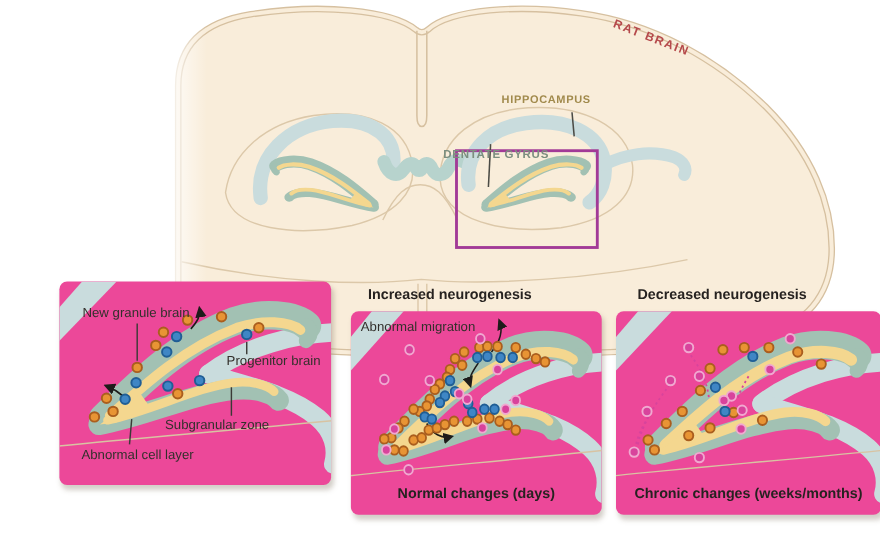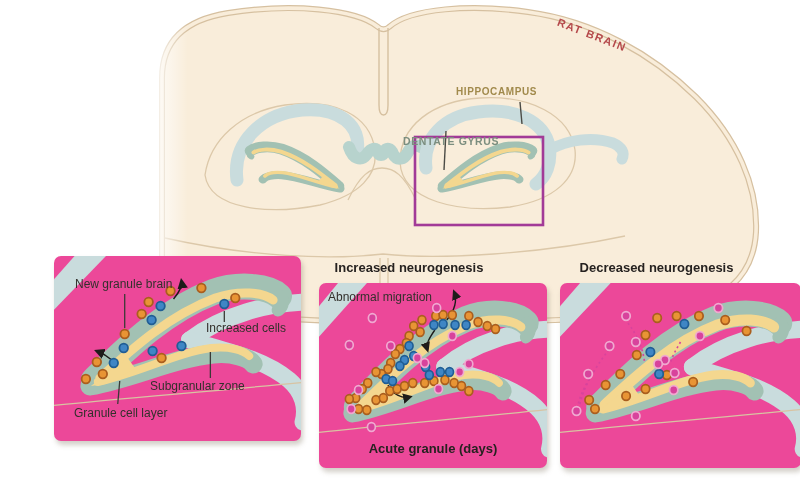--- a/index.html
+++ b/index.html
@@ -143,23 +143,23 @@
             <circle cx="171" cy="48" r="4.3" fill="#3f86c5" stroke="#205e95" stroke-width="1.8"></circle>
           </g>
         <g stroke="#3a3a36" stroke-width="1.3">
           <line x1="71" y1="38" x2="71" y2="72"></line>
           <line x1="171" y1="55" x2="171" y2="66"></line>
           <line x1="157" y1="96" x2="157" y2="122"></line>
           <line x1="66" y1="125" x2="64" y2="148"></line>
         </g>
       </svg>
       <span class="annot" style="left:21px;top:21px">New granule brain</span>
-      <span class="annot" style="left:152px;top:65px">Increased cells</span>
+      <span class="annot" style="left:152px;top:65px">Progenitor brain</span>
       <span class="annot" style="left:96px;top:123px">Subgranular zone</span>
-      <span class="annot" style="left:20px;top:150px">Granule cell layer</span>
+      <span class="annot" style="left:20px;top:150px">Abnormal cell layer</span>
     </div>
   </div>
 
   <div class="panel-group pg-2">
     <div class="panel-title">Increased neurogenesis</div>
     <div class="panel-box">
       <svg viewBox="0 0 248 185" preserveAspectRatio="none">
         <defs>
           <marker id="ah2" markerWidth="7" markerHeight="7" refX="5" refY="3.5" orient="auto">
             <path d="M0,0 L7,3.5 L0,7 Z" fill="#1e1c1a"></path>
@@ -244,21 +244,21 @@
             <circle cx="145" cy="53" r="4.3" fill="#d8439c" stroke="#f0a9d0" stroke-width="1.8"></circle>
             <circle cx="163" cy="81" r="4.3" fill="#d8439c" stroke="#f0a9d0" stroke-width="1.8"></circle>
             <circle cx="130" cy="106" r="4.3" fill="#d8439c" stroke="#f0a9d0" stroke-width="1.8"></circle>
             <circle cx="43" cy="107" r="4.3" fill="#d8439c" stroke="#f0a9d0" stroke-width="1.8"></circle>
             <circle cx="35" cy="126" r="4.3" fill="#d8439c" stroke="#f0a9d0" stroke-width="1.8"></circle>
             <circle cx="57" cy="144" r="4.3" fill="#d8439c" stroke="#f0a9d0" stroke-width="1.8"></circle>
             <circle cx="153" cy="89" r="4.3" fill="#d8439c" stroke="#f0a9d0" stroke-width="1.8"></circle>
           </g>
       </svg>
       <span class="annot" style="left:9px;top:7px">Abnormal migration</span>
-      <span class="caption">Acute granule (days)</span>
+      <span class="caption">Normal changes (days)</span>
     </div>
   </div>
 
   <div class="panel-group pg-3">
     <div class="panel-title">Decreased neurogenesis</div>
     <div class="panel-box">
       <svg viewBox="0 0 248 185" preserveAspectRatio="none">
         <path d="M 26,-6 L 58,-6 L -6,60 L -6,30 Z" fill="#c9dcdd"></path>
         <g fill="none" stroke="#c9dcdd" stroke-width="17" stroke-linecap="round">
           <path d="M 260,46 C 215,46 168,60 136,84"></path>
@@ -305,16 +305,17 @@
             <circle cx="51" cy="63" r="4.3" fill="#d8439c" stroke="#f0a9d0" stroke-width="1.8"></circle>
             <circle cx="108" cy="77" r="4.3" fill="#d8439c" stroke="#f0a9d0" stroke-width="1.8"></circle>
             <circle cx="101" cy="81" r="4.3" fill="#d8439c" stroke="#f0a9d0" stroke-width="1.8"></circle>
             <circle cx="118" cy="90" r="4.3" fill="#d8439c" stroke="#f0a9d0" stroke-width="1.8"></circle>
             <circle cx="29" cy="91" r="4.3" fill="#d8439c" stroke="#f0a9d0" stroke-width="1.8"></circle>
             <circle cx="117" cy="107" r="4.3" fill="#d8439c" stroke="#f0a9d0" stroke-width="1.8"></circle>
             <circle cx="17" cy="128" r="4.3" fill="#d8439c" stroke="#f0a9d0" stroke-width="1.8"></circle>
             <circle cx="78" cy="133" r="4.3" fill="#d8439c" stroke="#f0a9d0" stroke-width="1.8"></circle>
           </g>
       </svg>
+      <span class="caption">Chronic changes (weeks/months)</span>
     </div>
   </div>
 
 </div>
 
 </body></html>

